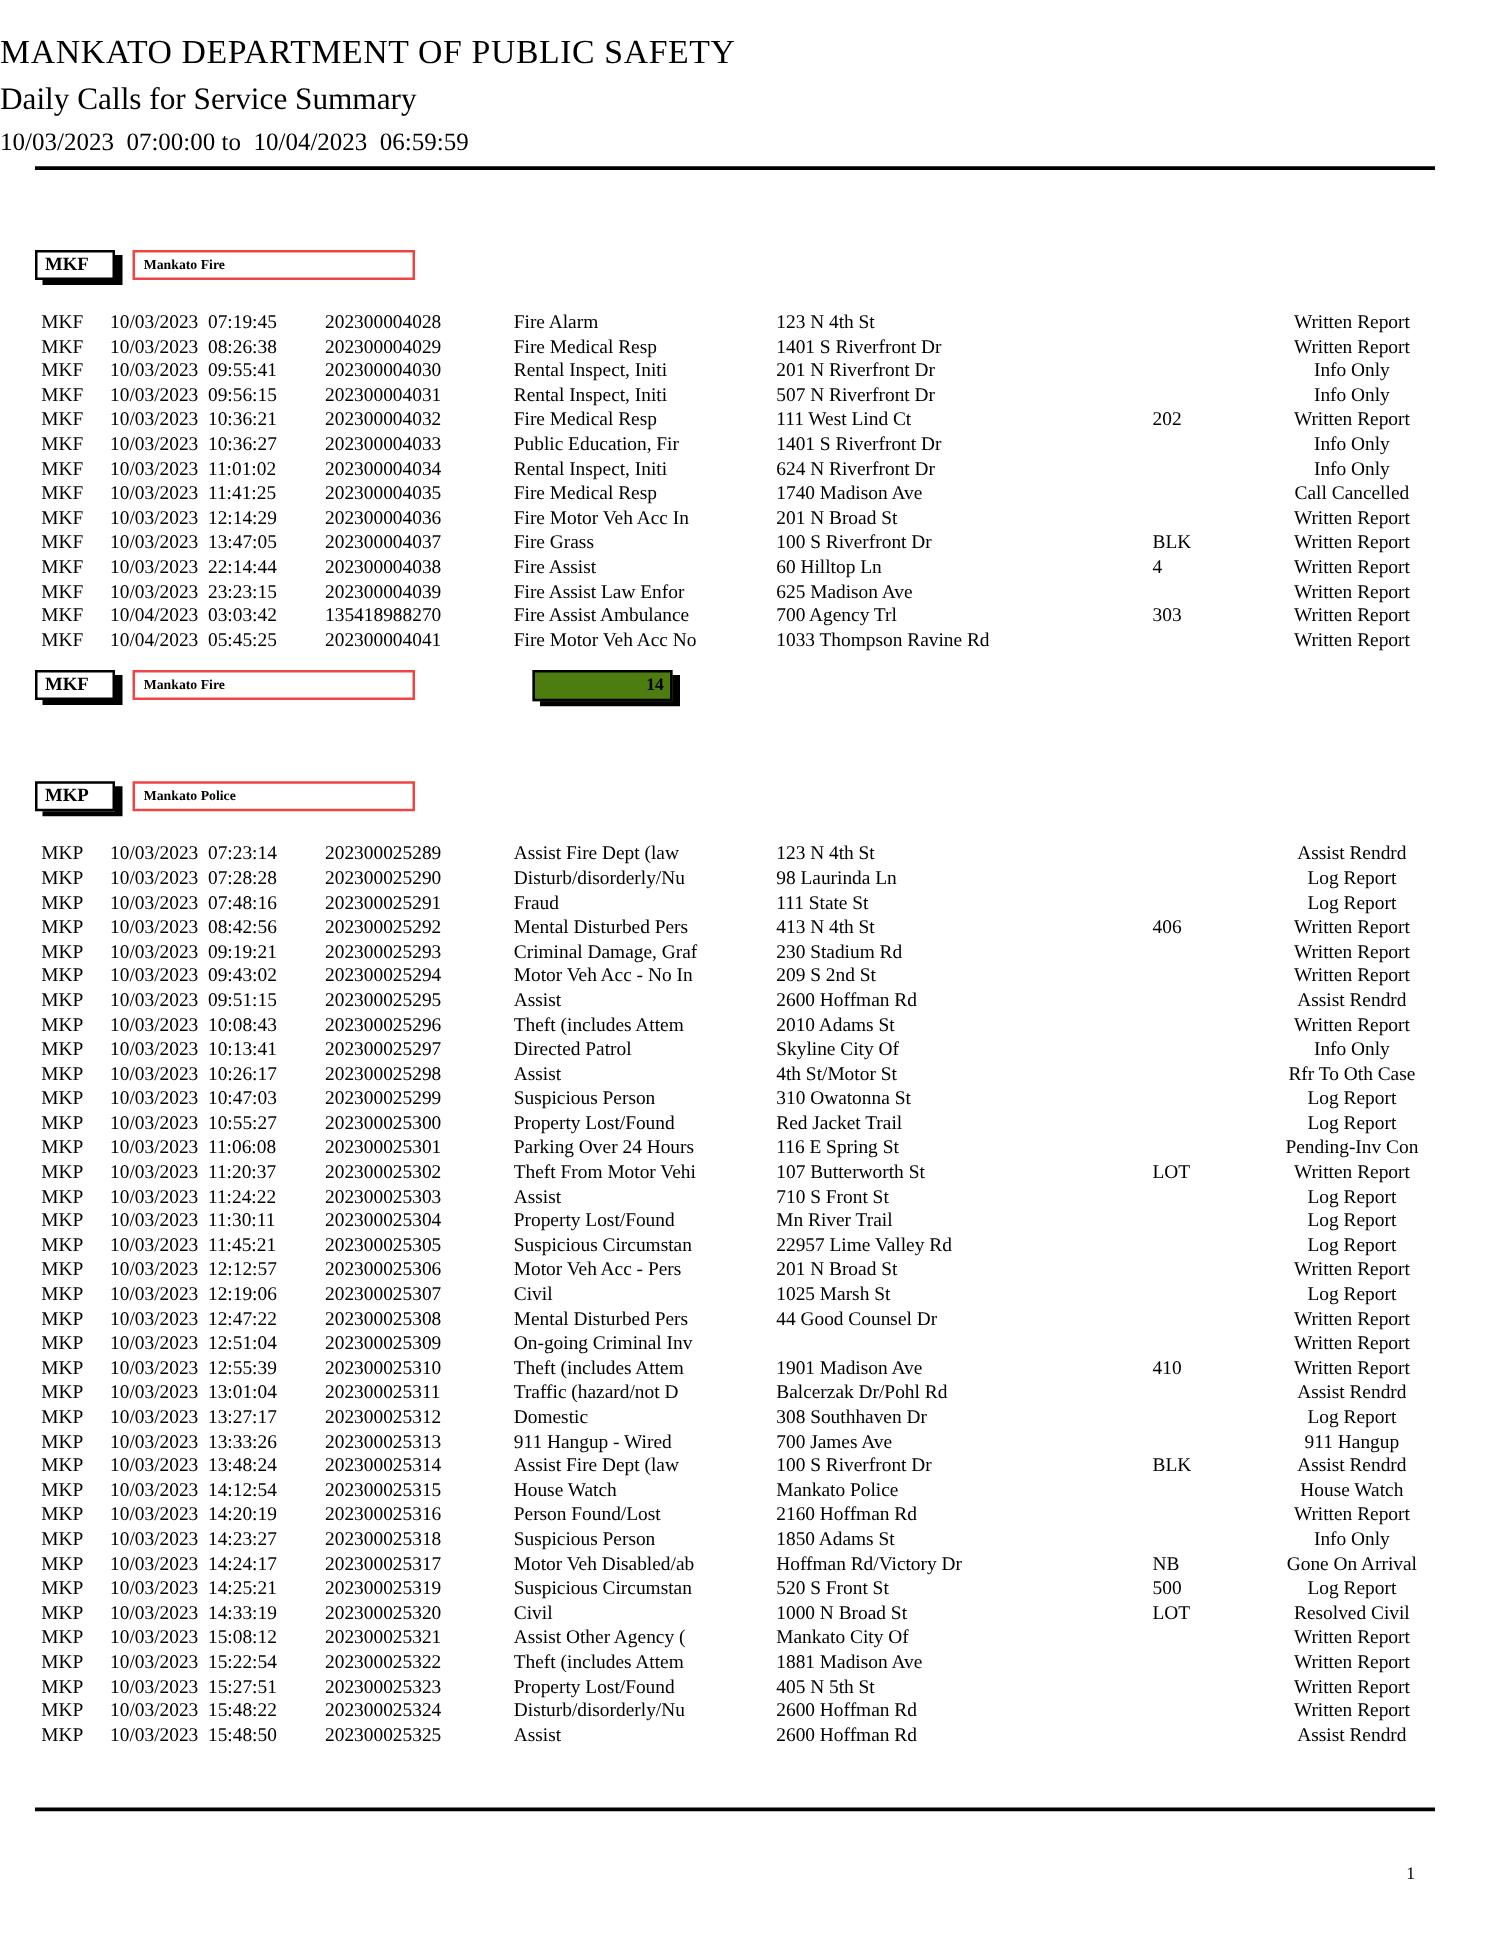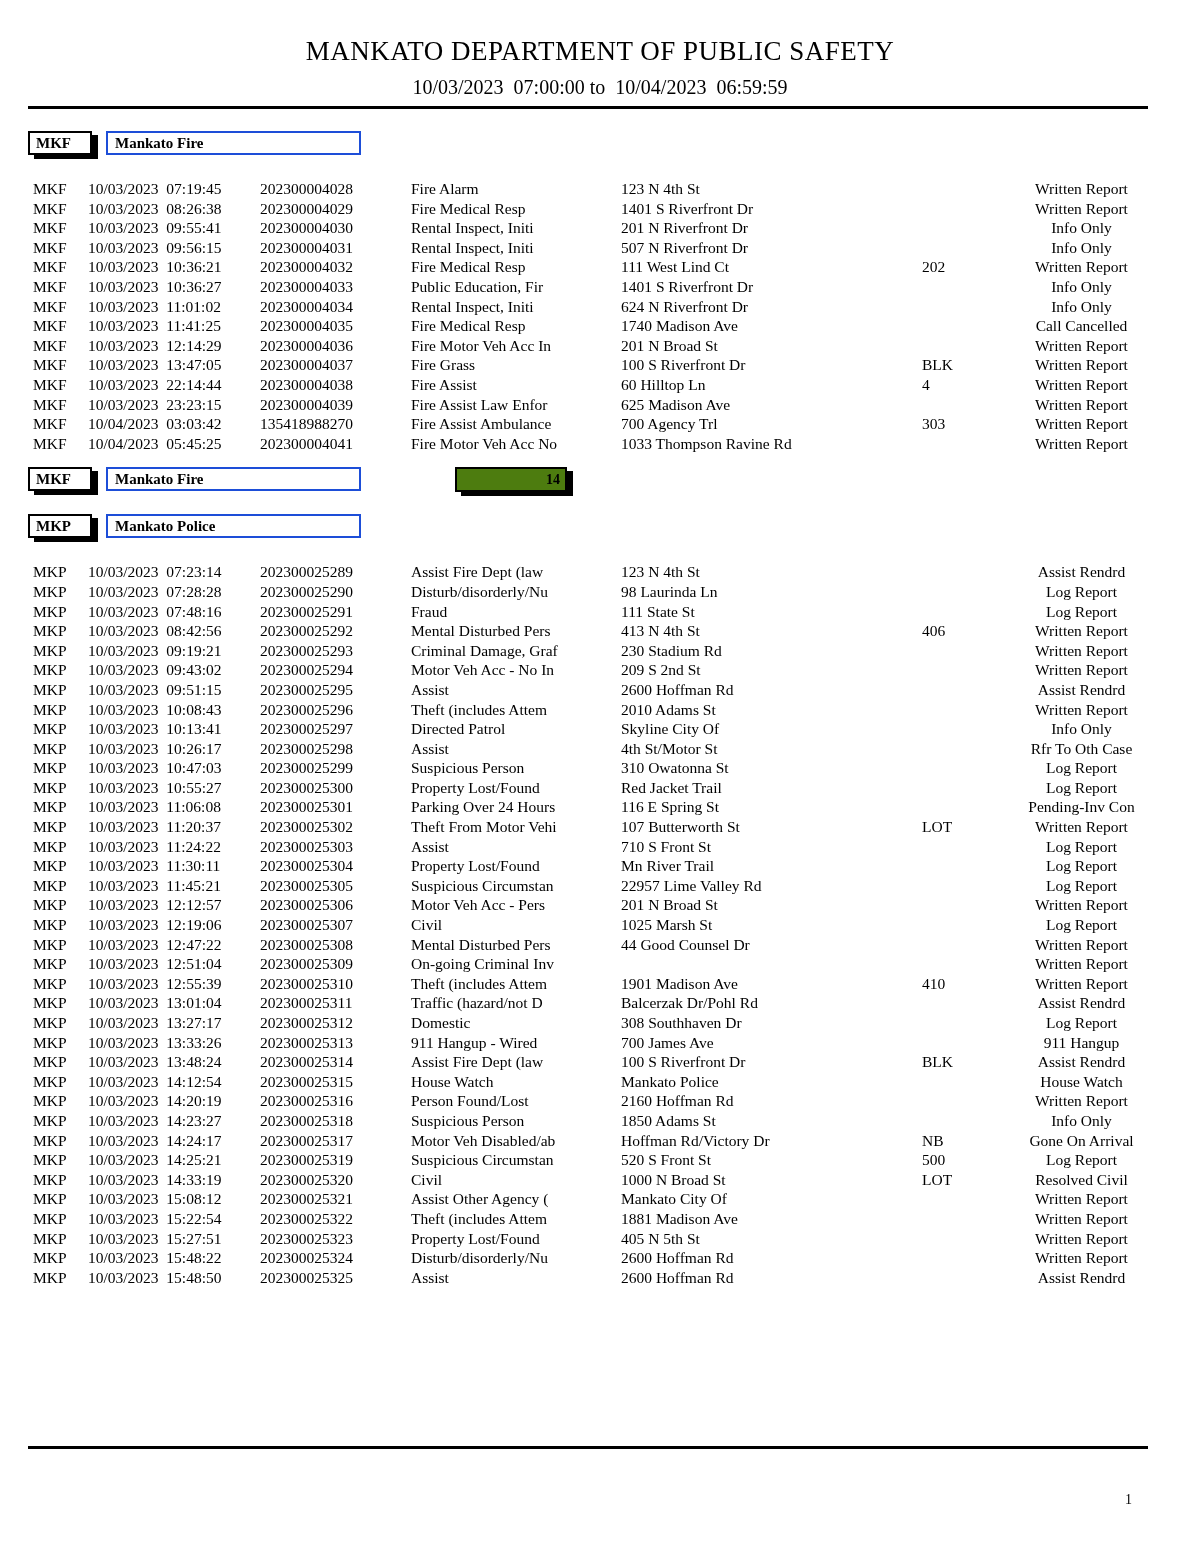--- a/index.html
+++ b/index.html
@@ -5,21 +5,21 @@
   * { margin:0; padding:0; box-sizing:border-box; }
   html,body { width:1200px; height:1554px; background:#ffffff; }
   body {
     font-family:"Liberation Serif","DejaVu Serif",serif;
     color:#000;
     position:relative;
     overflow:hidden;
   }
   .page { position:absolute; inset:0; }
 
-  .doc-header { text-align:center; padding-top:36px; }
+  .doc-header { padding-top:26px; }
   .doc-title { font-size:27px; letter-spacing:0.5px; line-height:1.15; }
   .doc-subtitle { font-size:25px; margin-top:9px; }
   .doc-range { font-size:20px; margin-top:9px; white-space:pre; }
 
   .colhead {
     display:grid;
     grid-template-columns:60px 172px 150px 210px 300px 92px 1fr;
     padding:0 52px 0 28px;
     margin-top:51px;
     font-weight:bold;
@@ -31,38 +31,38 @@
   .ch-incident { padding-left:7px; }
   .ch-calltype { padding-left:1px; }
   .ch-location { padding-left:1px; position:relative; top:5px; }
   .ch-apt { padding-left:37px; }
   .ch-disposition { padding-left:3px; }
 
   .rule { height:3px; background:#000; margin:7px 52px 0 28px; }
   .bottom-rule { position:absolute; left:28px; right:52px; top:1446px; height:3px; background:#000; }
   .page-number { position:absolute; right:68px; top:1492px; font-size:14px; }
 
-  .agency-section { margin-top:22px; }
+  .agency-section { margin-top:64px; }
   .agency-section + .agency-section { }
 
   .section-head, .section-foot { display:flex; align-items:flex-start; margin-left:28px; }
   .section-foot { margin-top:14px; }
 
   .code-box {
     width:64px; height:24px;
     border:2px solid #000; background:#fff;
     box-shadow:6px 4px 0 #000;
     font-weight:bold; font-size:15px; line-height:20px;
     padding-left:6px;
     flex:none;
   }
   .name-box {
-    width:255px; height:24px;
-    border:2px solid #1d4ed8; background:#fff;
-    font-weight:bold; font-size:15px; line-height:20px;
+    width:226px; height:24px;
+    border:2px solid #ef4444; background:#fff;
+    font-weight:bold; font-size:11px; line-height:20px;
     padding-left:7px;
     margin-left:14px;
     flex:none;
   }
   .count-box {
     width:112px; height:25px;
     border:2px solid #000; background:#4d7c0f;
     box-shadow:6px 4px 0 #000;
     font-weight:bold; font-size:14px; line-height:21px;
     text-align:right; padding-right:5px;
@@ -85,20 +85,21 @@
   .c-apt { padding-left:2px; }
   .c-disp { padding-left:3px;text-align:center; }
 </style>
 </head>
 <body>
 
 <div class="page">
 
   <header class="doc-header">
     <div class="doc-title">MANKATO DEPARTMENT OF PUBLIC SAFETY</div>
+    <div class="doc-subtitle">Daily Calls for Service Summary</div>
     <div class="doc-range">10/03/2023  07:00:00 to  10/04/2023  06:59:59</div>
   </header>
 
 
   <div class="rule"></div>
 
   <div id="report-body">
   <section class="agency-section">
     <div class="section-head">
       <div class="code-box"><span>MKF</span></div>

